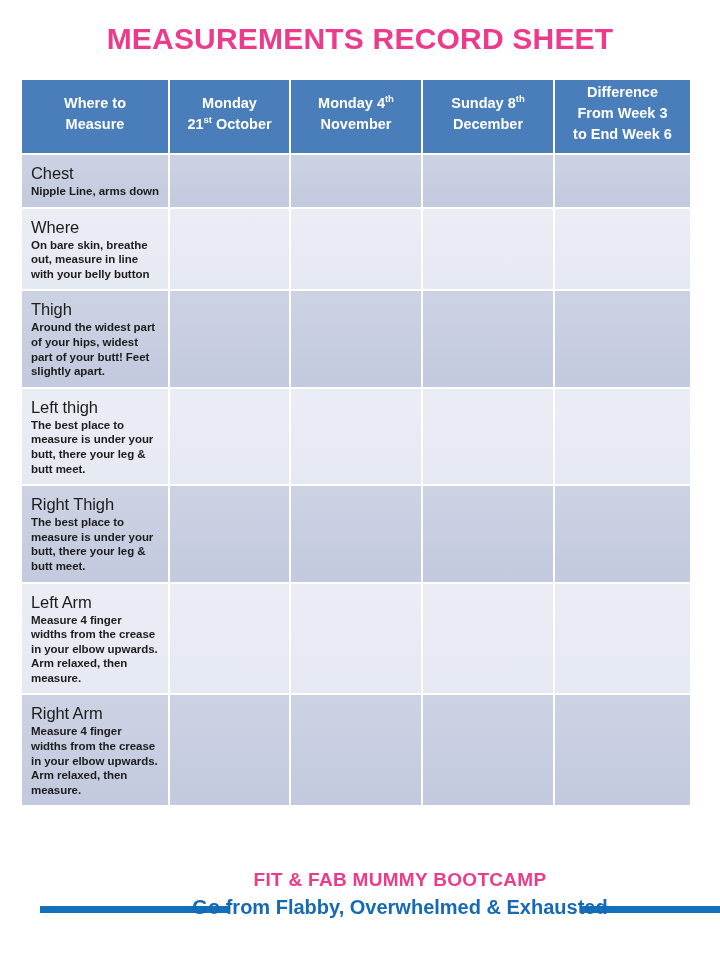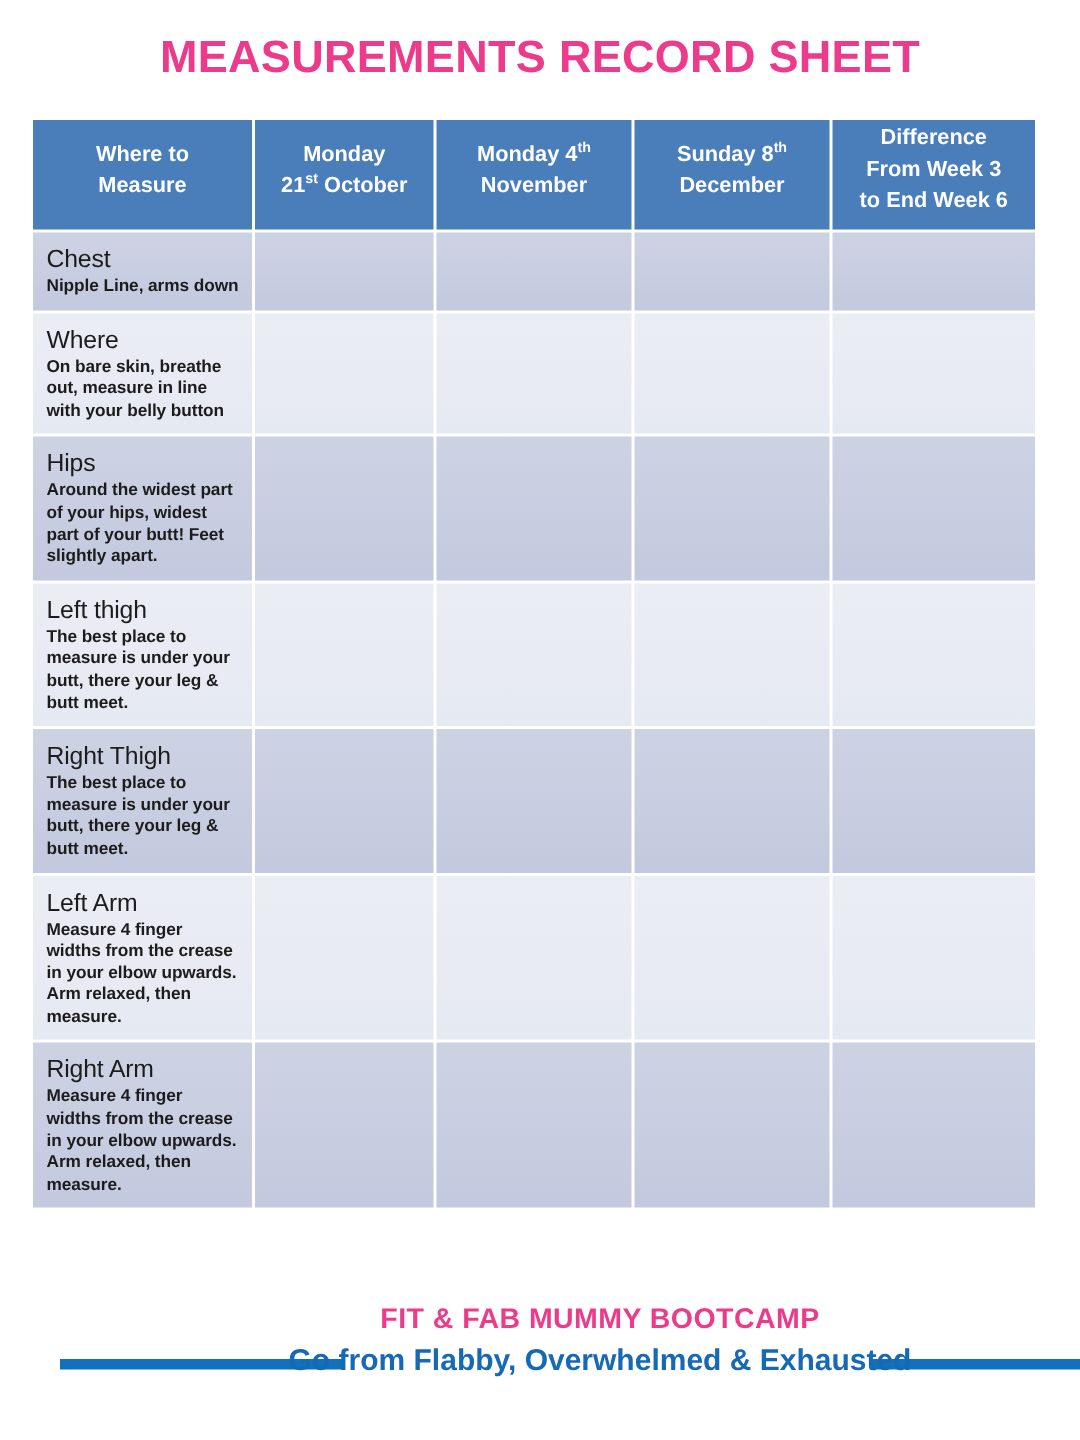--- a/index.html
+++ b/index.html
@@ -231,21 +231,21 @@
             <div class="m-desc">On bare skin, breathe out, measure in line with your belly button</div>
           </td>
           <td></td>
           <td></td>
           <td></td>
           <td></td>
         </tr>
 
         <tr class="row-dark">
           <td class="label-cell">
-            <div class="m-name">Hips</div>
+            <div class="m-name">Thigh</div>
             <div class="m-desc">Around the widest part of your hips, widest part of your butt! Feet slightly apart.</div>
           </td>
           <td></td>
           <td></td>
           <td></td>
           <td></td>
         </tr>
 
         <tr class="row-light">
           <td class="label-cell">

